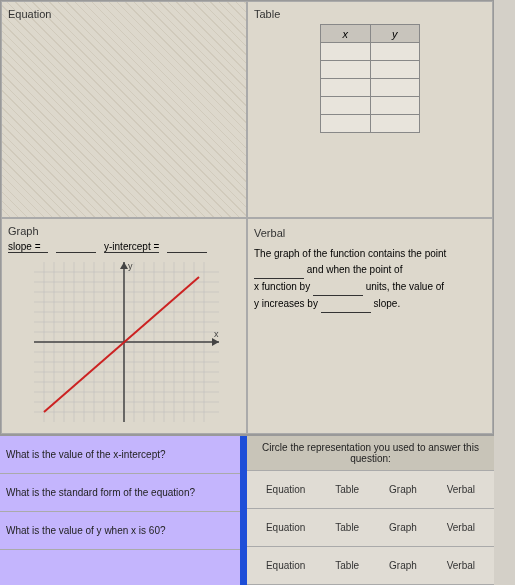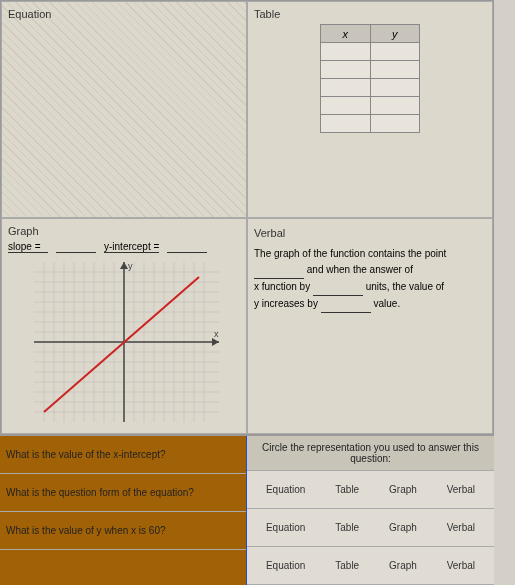--- a/index.html
+++ b/index.html
@@ -122,22 +122,22 @@
     }
 
     
     .bottom-section {
       display: grid;
       grid-template-columns: 1fr 1fr;
       border-top: 1px solid #999;
     }
 
     .questions-column {
-      background: #a16207;
-      border-right: 1px solid #1d4ed8;
+      background: #c4b5fd;
+      border-right: 7px solid #1d4ed8;
     }
 
     .question-row {
       border-bottom: 1px solid #aaa;
       padding: 8px 6px;
       font-size: 10px;
       color: #222;
       min-height: 38px;
       display: flex;
       align-items: center;
@@ -288,40 +288,40 @@
 
         <line class="data-line" x1="20" y1="155" x2="175" y2="20"></line>
       </svg>
     </div>
 
     <div class="quadrant verbal-quadrant">
       <div class="quadrant-label">Verbal</div>
       <div class="verbal-text">
         <span>The graph of the function contains the point</span><br>
         <span class="verbal-blank">&nbsp;&nbsp;&nbsp;&nbsp;&nbsp;&nbsp;&nbsp;&nbsp;&nbsp;&nbsp;&nbsp;&nbsp;&nbsp;&nbsp;&nbsp;&nbsp;</span>
-        <span>and when the answer of</span><br>
+        <span>and when the point of</span><br>
         <span>x function by</span>
         <span class="verbal-blank">&nbsp;&nbsp;&nbsp;&nbsp;&nbsp;&nbsp;&nbsp;&nbsp;&nbsp;&nbsp;</span>
         <span>units, the value of</span><br>
         <span>y increases by</span>
         <span class="verbal-blank">&nbsp;&nbsp;&nbsp;&nbsp;&nbsp;&nbsp;&nbsp;&nbsp;&nbsp;&nbsp;</span>
-        <span>value.</span>
+        <span>slope.</span>
       </div>
     </div>
 
   </div>
 
   <div class="bottom-section">
 
     <div class="questions-column">
       <div class="question-row">
         <span>What is the value of the x-intercept?</span>
       </div>
       <div class="question-row">
-        <span>What is the question form of the equation?</span>
+        <span>What is the standard form of the equation?</span>
       </div>
       <div class="question-row">
         <span>What is the value of y when x is 60?</span>
       </div>
     </div>
 
     <div class="answers-column">
       <div class="answer-header">
         <span>Circle the representation you used to answer this question:</span>
       </div>

